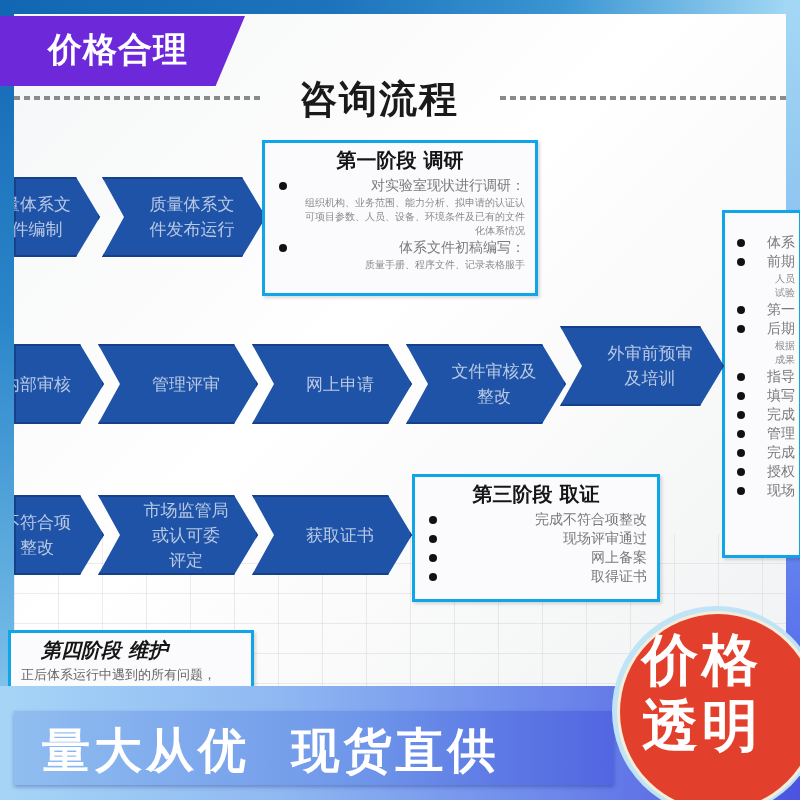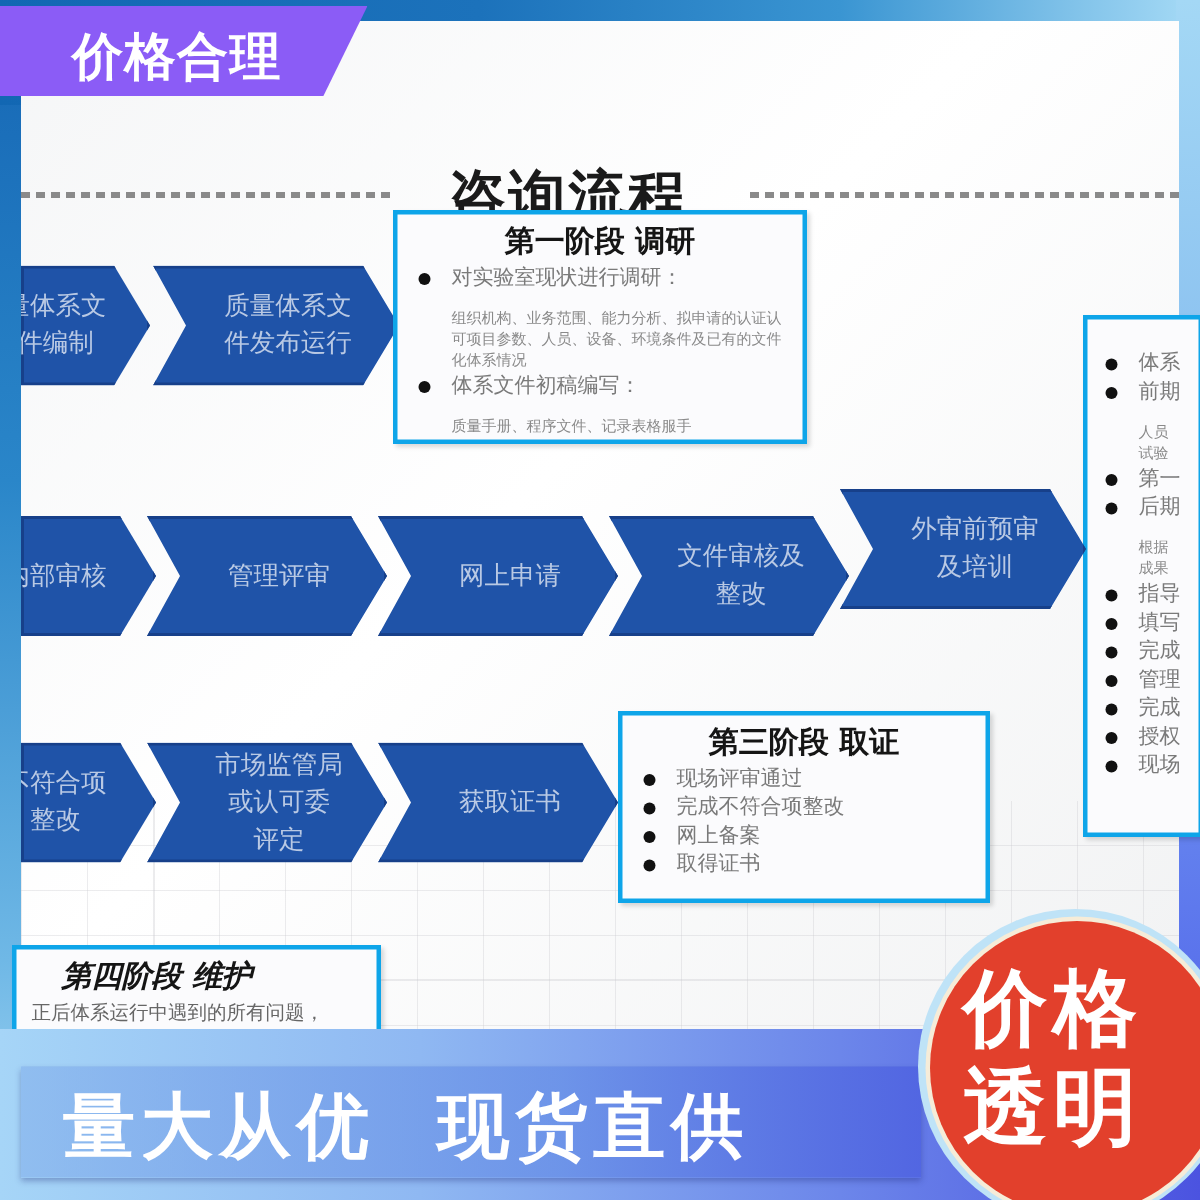--- a/index.html
+++ b/index.html
@@ -22,31 +22,31 @@
     background: linear-gradient(135deg, #f5f6f7 0%, #ffffff 45%, #f1f2f3 100%);
     overflow: hidden;
   }
   .grid-bg {
     position: absolute; left: 0; top: 520px; width: 772px; height: 180px;
     background-image:
       repeating-linear-gradient(90deg, rgba(200,200,205,0.35) 0 1px, transparent 1px 44px),
       repeating-linear-gradient(0deg, rgba(200,200,205,0.35) 0 1px, transparent 1px 30px);
   }
   .badge-tab {
-    position: absolute; left: 0; top: 4px; height: 60px; width: 245px;
-    background: #8b5cf6;
+    position: absolute; left: 0; top: 16px; height: 70px; width: 245px;
+    background: #6d28d9;
     clip-path: polygon(0 0, 100% 0, 88% 100%, 0 100%);
     z-index: 3;
   }
   .badge-tab span {
     position: absolute; left: 48px; top: 11px;
     color: #ffffff; font-size: 34px; font-weight: bold; letter-spacing: 1px;
   }
   .title-row {
-    position: absolute; left: 14px; top: 74px; width: 772px; height: 50px; margin-top: 32px;
+    position: absolute; left: 14px; top: 74px; width: 772px; height: 50px;
   }
   .dash-line {
     position: absolute; top: 22px; height: 4px;
     background-image: repeating-linear-gradient(90deg, #8a8a8a 0 6px, transparent 6px 10px);
   }
   .main-title {
     position: absolute; left: 285px; top: 0; font-size: 38px; font-weight: bold; color: #1a1a1a;
     letter-spacing: 2px;
   }
   .chev {
@@ -68,29 +68,29 @@
     border: 3px solid #0ea5e9;
     box-shadow: 2px 2px 3px rgba(0,0,0,0.15);
     padding: 4px 10px;
   }
   .box h3 {
     text-align: center; font-size: 20px; font-weight: bold; color: #151515; margin-bottom: 2px;
   }
   .box ul { list-style: none; }
   .box li {
     position: relative; padding-left: 26px;
-    font-family: Liberation Serif, serif;
-    color: #7a7a7a; font-size: 14px; line-height: 19px;
+    font-family: Liberation Sans, sans-serif;
+    color: #7a7a7a; font-size: 14px; line-height: 19px; text-align: right;
   }
   .box li::before {
     content: ""; position: absolute; left: 4px; top: 6px; width: 8px; height: 8px;
     border-radius: 50%; background: #111;
   }
   .box li .sub {
-    display: block; font-size: 10px; line-height: 14px; color: #8a8a8a; margin-top: 11px;
+    display: block; font-size: 10px; line-height: 14px; color: #8a8a8a; margin-top: 1px;
   }
   .bottom-band {
     position: absolute; left: 0; top: 686px; width: 800px; height: 114px;
     background: linear-gradient(90deg, #a6d5f7 0%, #8fb8f2 35%, #6c86ea 70%, #4b53e0 100%);
   }
   .slogan-bar {
     position: absolute; left: 14px; top: 711px; width: 600px; height: 74px;
     background: linear-gradient(90deg, rgba(130,175,235,0.6) 0%, rgba(100,140,230,0.7) 60%, rgba(80,100,225,0.9) 100%);
     box-shadow: 0 2px 4px rgba(30,40,120,0.35);
   }
@@ -101,21 +101,21 @@
   .seal-outer {
     position: absolute; left: 612px; top: 606px; width: 210px; height: 210px; border-radius: 50%;
     background: #bfe3f7;
   }
   .seal {
     position: absolute; left: 620px; top: 614px; width: 196px; height: 196px; border-radius: 50%;
     background: #e2402c;
     box-shadow: 0 0 0 3px #f6ecd8;
   }
   .seal span {
-    position: absolute; left: 22px; top: 26px; width: 150px;
+    position: absolute; left: 22px; top: 13px; width: 150px;
     color: #ffffff; font-size: 56px; font-weight: bold; line-height: 66px; letter-spacing: 4px;
     white-space: pre-line;
   }
 </style>
 </head>
 <body>
 
 <div class="frame-top"></div>
 <div class="frame-right"></div>
 
@@ -201,22 +201,22 @@
 或认可委
 评定</span>
 </div>
 <div class="chev" style="left:252px;top:495px;width:160px;">
   <span>获取证书</span>
 </div>
 
 <div class="box" style="left:412px;top:474px;width:248px;height:128px;">
   <h3>第三阶段 取证</h3>
   <ul>
+    <li>完成不符合项整改</li>
     <li>现场评审通过</li>
-    <li>完成不符合项整改</li>
     <li>网上备案</li>
     <li>取得证书</li>
   </ul>
 </div>
 
 <div class="box" style="left:8px;top:630px;width:246px;height:80px;padding:4px 0 0 10px;">
   <h3 style="text-align:left;padding-left:20px;font-style:italic;">第四阶段 维护</h3>
   <div style="font-family:'DejaVu Serif','Liberation Serif',serif;font-size:13px;color:#666;white-space:nowrap;overflow:hidden;">正后体系运行中遇到的所有问题，</div>
 </div>
 

